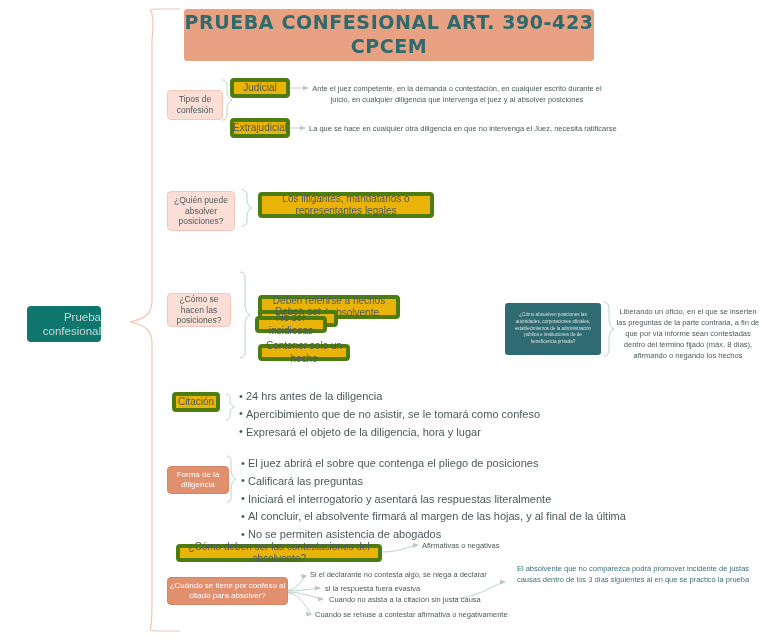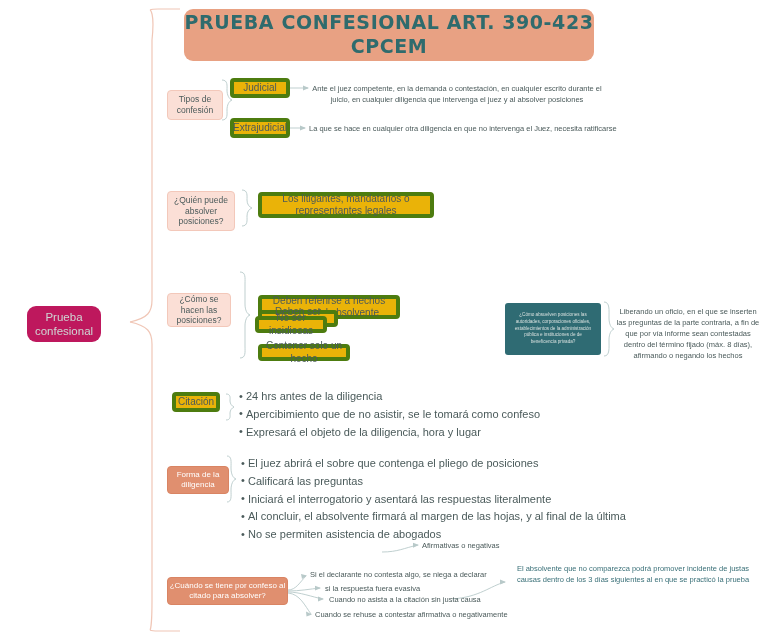--- a/index.html
+++ b/index.html
@@ -39,29 +39,30 @@
     border-radius: 4px;
     line-height: 1.25;
   }
   
   .title-banner {
     background: #e8a183;
     color: #2f6b6d;
     font-size: 19px;
     font-weight: bold;
     letter-spacing: 0.6px;
-    border-radius: 9px;
+    border-radius: 3px;
     font-family: "DejaVu Sans", sans-serif;
   }
   
   .root-node {
-    background: #be185d;
+    background: #0f766e;
     color: #cfd6d4;
     font-size: 11.5px;
-    border-radius: 9px;
+    border-radius: 4px;
+    text-align: right;
   }
   
   .pink-soft {
     background: #fbdfd6;
     border: 1px solid #f3c8ba;
     color: #4a5a5a;
     font-size: 8.5px;
   }
   
   .pink-mid {
@@ -239,20 +240,23 @@
   </div>
 
   <ul class="bullets" style="left:241px; top:455px;">
     <li>El juez abrirá el sobre que contenga el pliego de posiciones</li>
     <li>Calificará las preguntas</li>
     <li>Iniciará el interrogatorio y asentará las respuestas literalmente</li>
     <li>Al concluir, el absolvente firmará al margen de las hojas, y al final de la última</li>
     <li>No se permiten asistencia de abogados</li>
   </ul>
 
+  <div class="node pink-mid" style="left:176px; top:544px; width:206px; height:18px;">
+    <span>¿Cómo deben ser las contestaciones del absolvente?</span>
+  </div>
 
   <div class="text-block text-left" style="left:422px; top:541px; width:140px;">Afirmativas o negativas</div>
 
   <div class="node salmon" style="left:167px; top:577px; width:121px; height:28px;">
     <span>¿Cuándo se tiene por confeso al citado para absolver?</span>
   </div>
 
   <div class="text-block text-left" style="left:310px; top:570px; width:230px;">Si el declarante no contesta algo, se niega a declarar</div>
   <div class="text-block text-left" style="left:325px; top:584px; width:200px;">si la respuesta fuera evasiva</div>
   <div class="text-block text-left" style="left:329px; top:595px; width:220px;">Cuando no asista a la citación sin justa causa</div>

